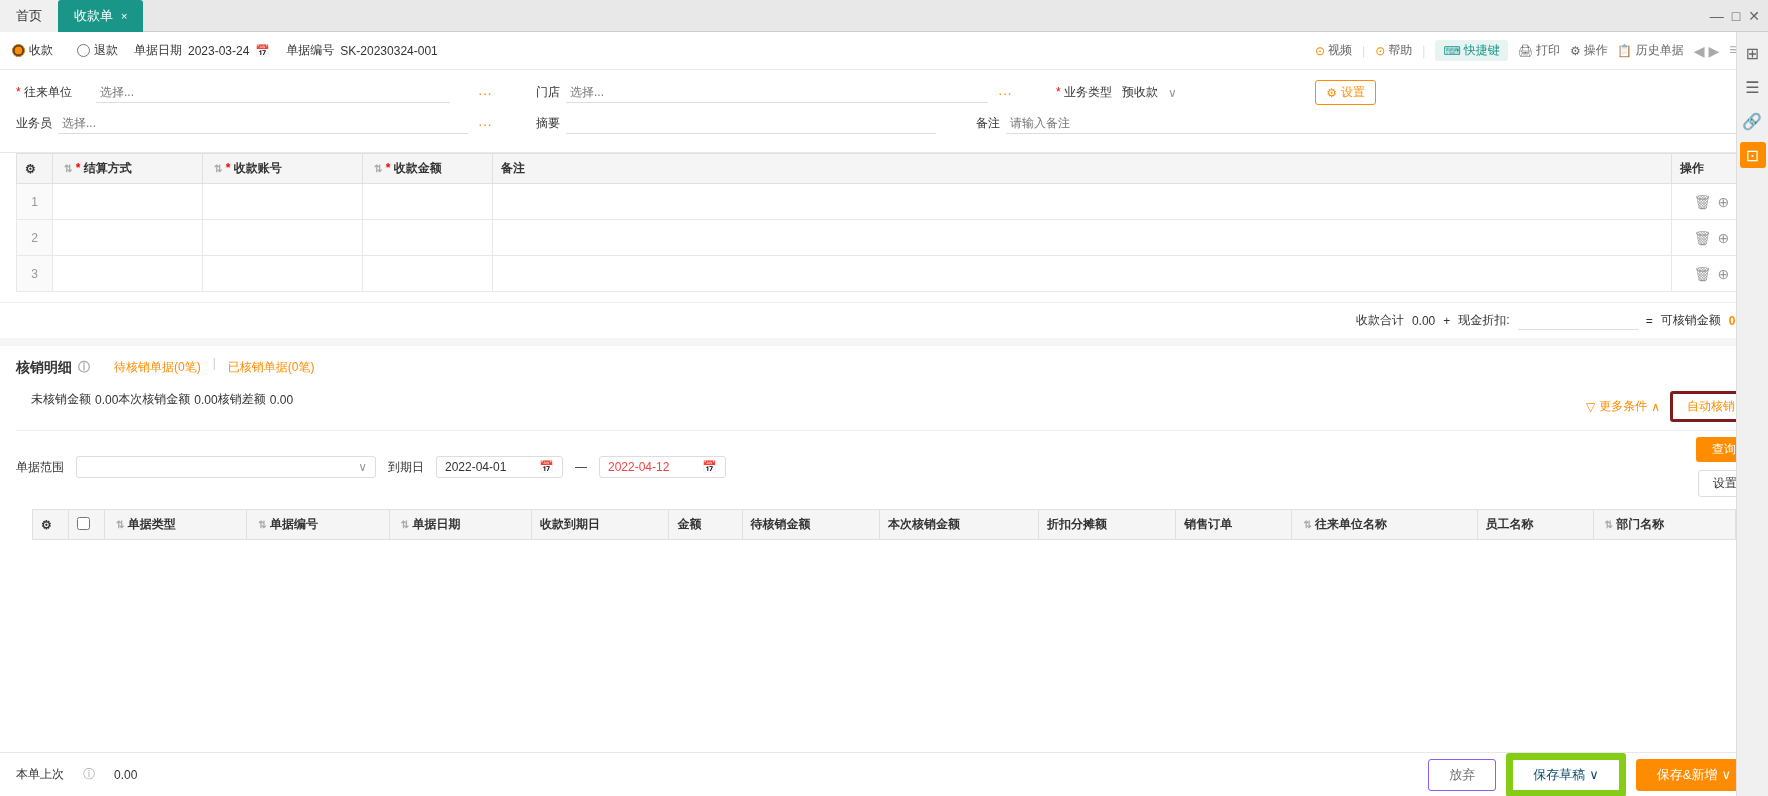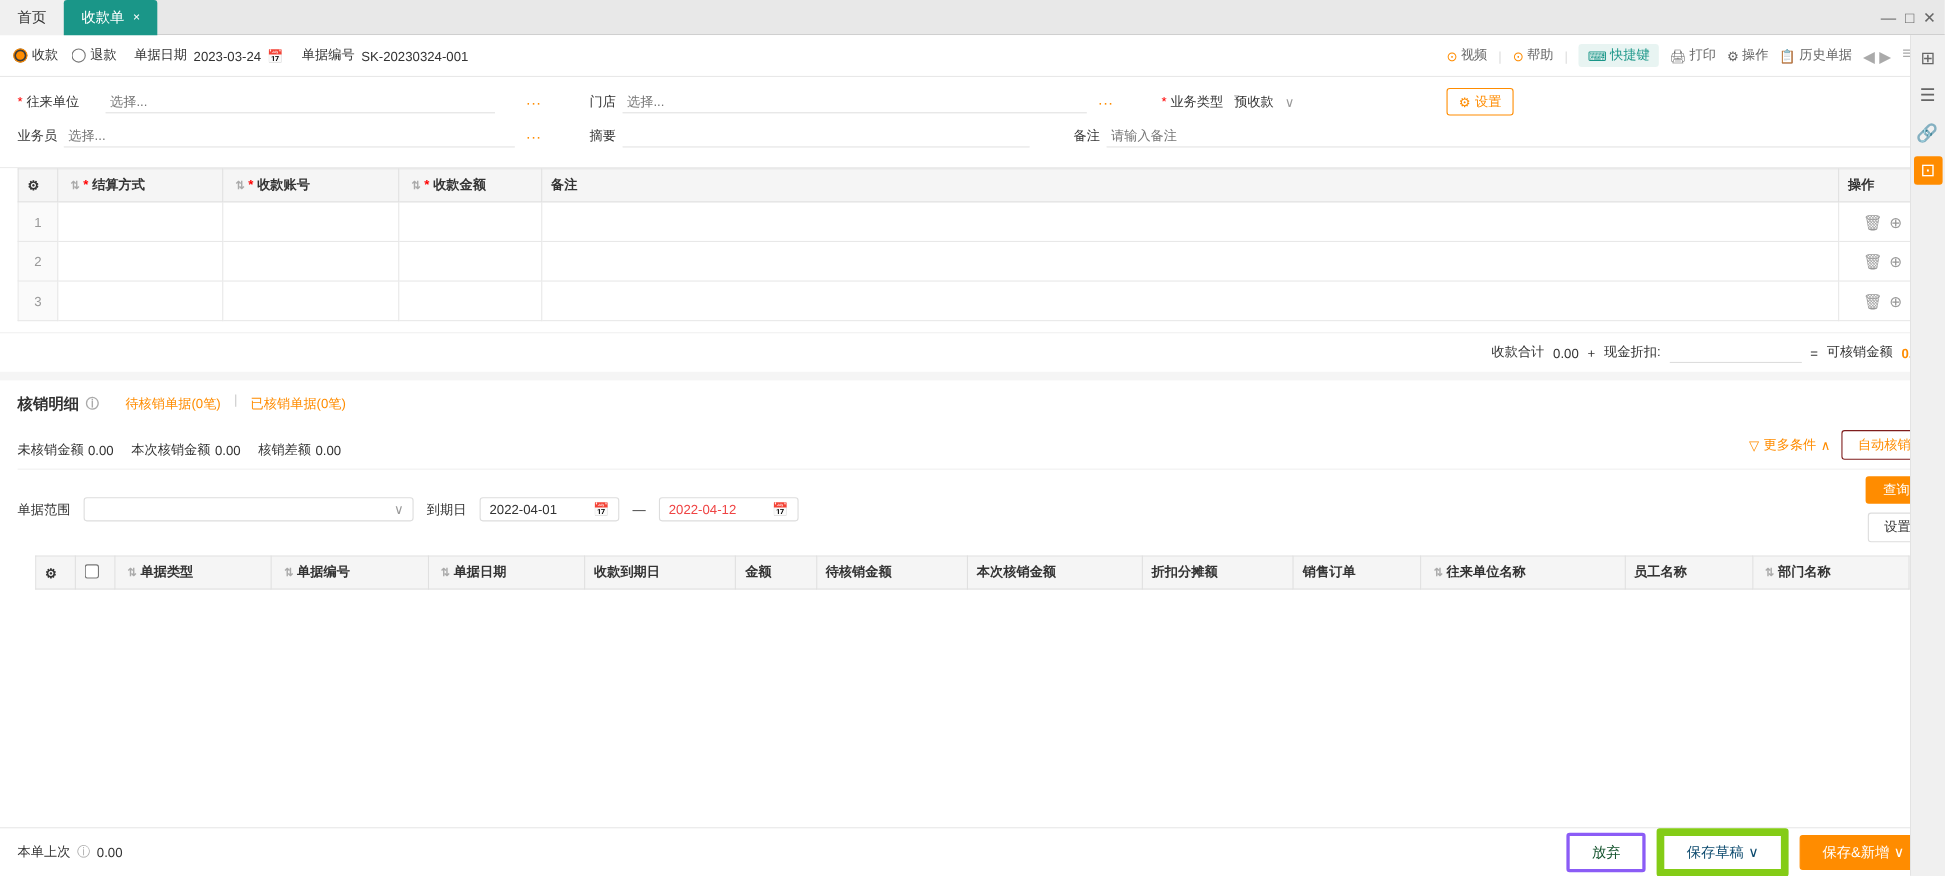--- a/index.html
+++ b/index.html
@@ -12,21 +12,21 @@
     .tab-item.active { background: #1a9688; color: #fff; border-radius: 3px 3px 0 0; }
     .tab-item .close-tab { margin-left: 8px; font-size: 11px; cursor: pointer; }
     .tab-bar-right { margin-left: auto; display: flex; align-items: center; padding-right: 8px; gap: 8px; }
     .tab-bar-right span { cursor: pointer; font-size: 14px; color: #666; }
 
     
     .main { background: #fff; height: calc(796px - 32px); overflow-y: auto; }
 
     
     .toolbar { display: flex; align-items: center; padding: 6px 12px; background: #fff; border-bottom: 1px solid #e8e8e8; gap: 16px; height: 38px; }
-    .radio-group { display: flex; align-items: center; gap: 12px; }
+    .radio-group { display: flex; align-items: center; gap: 24px; }
     .radio-item { display: flex; align-items: center; gap: 4px; cursor: pointer; }
     .radio-item input[type=radio] { accent-color: #ff8c00; cursor: pointer; }
     .toolbar-field { display: flex; align-items: center; gap: 6px; }
     .toolbar-field span.value { color: #333; }
     .toolbar-field .cal-icon { color: #ff8c00; cursor: pointer; }
     .toolbar-right { margin-left: auto; display: flex; align-items: center; gap: 10px; }
     .toolbar-right .btn-link { color: #666; cursor: pointer; display: flex; align-items: center; gap: 3px; font-size: 12px; }
     .toolbar-right .nav-arrows { display: flex; gap: 4px; }
     .toolbar-right .nav-arrows span { color: #aaa; cursor: pointer; font-size: 14px; }
     .toolbar-right .view-icons { display: flex; gap: 4px; }
@@ -69,41 +69,41 @@
     
     .hexiao-section { background: #fff; padding: 10px 16px; }
     .hexiao-title-row { display: flex; align-items: center; gap: 12px; margin-bottom: 8px; }
     .hexiao-title { font-size: 14px; font-weight: bold; color: #333; display: flex; align-items: center; gap: 6px; }
     .hexiao-title .info-icon { color: #aaa; font-size: 12px; cursor: pointer; }
     .hexiao-tabs { display: flex; gap: 0; }
     .hexiao-tab { padding: 3px 12px; cursor: pointer; color: #ff8c00; font-size: 12px; }
     .hexiao-tab.active { color: #ff8c00; }
     .hexiao-tab.separator { color: #ccc; padding: 0; }
 
-    .hexiao-stats { display: flex; align-items: flex-end; gap: 16px; padding: 4px 0 8px; font-size: 12px; color: #333; }
+    .hexiao-stats { display: flex; align-items: flex-start; padding: 4px 0 8px; font-size: 12px; color: #333; margin-left: 15px; }
     .hexiao-stats .stat-item { display: flex; align-items: center; gap: 4px; }
     .hexiao-stats .stat-val { color: #333; }
     .hexiao-stats .stat-label { color: #333; }
     .more-filter-btn { color: #ff8c00; cursor: pointer; display: flex; align-items: center; gap: 4px; font-size: 12px; }
-    .auto-hexiao-btn { background: #fff; border: 1px solid #7f1d1d; color: #ff8c00; padding: 4px 14px; border-radius: 3px; cursor: pointer; font-size: 12px; }
+    .auto-hexiao-btn { background: #fff; border: 3px solid #7f1d1d; color: #ff8c00; padding: 4px 14px; border-radius: 3px; cursor: pointer; font-size: 12px; }
     .query-btn { background: #ff8c00; border: none; color: #fff; padding: 4px 16px; border-radius: 3px; cursor: pointer; font-size: 12px; }
     .settings-btn2 { background: #fff; border: 1px solid #ddd; color: #333; padding: 4px 14px; border-radius: 3px; cursor: pointer; font-size: 12px; }
 
     
     .bottom-table-section { padding: 0 16px; background: #fff; }
     .bottom-table { width: 100%; border-collapse: collapse; font-size: 12px; }
     .bottom-table th { background: #f5f5f5; border: 1px solid #e0e0e0; padding: 6px 8px; text-align: left; color: #333; white-space: nowrap; }
     .sort-icon { color: #aaa; font-size: 10px; margin-left: 3px; }
 
     
     .footer { display: flex; align-items: center; padding: 8px 16px; background: #fff; border-top: 1px solid #e8e8e8; position: fixed; bottom: 0; left: 0; right: 0; height: 44px; }
-    .footer-left { display: flex; align-items: center; gap: 6px; font-size: 12px; color: #333; }
+    .footer-left { display: flex; align-items: center; gap: 19px; font-size: 12px; color: #333; }
     .footer-left .info-icon { color: #aaa; cursor: pointer; }
     .footer-right { margin-left: auto; display: flex; align-items: center; gap: 10px; }
-    .footer-btn { padding: 6px 20px; border-radius: 3px; cursor: pointer; font-size: 13px; border: 3px solid #8b5cf6; background: #fff; color: #14532d; }
+    .footer-btn { padding: 6px 20px; border-radius: 3px; cursor: pointer; font-size: 13px; border: 1px solid #8b5cf6; background: #fff; color: #737373; }
     .footer-btn.orange-outline { border: 7px solid #84cc16; color: #0c4a6e; background: #fff; display: flex; align-items: center; gap: 4px; }
     .footer-btn.orange-fill { background: #ff8c00; color: #fff; border: 1px solid #ff8c00; display: flex; align-items: center; gap: 4px; }
 
     
     .right-sidebar { position: fixed; right: 0; top: 32px; width: 32px; background: #f0f0f0; border-left: 1px solid #ddd; display: flex; flex-direction: column; align-items: center; padding: 8px 0; gap: 8px; height: calc(796px - 32px); z-index: 10; }
     .sidebar-icon { width: 26px; height: 26px; display: flex; align-items: center; justify-content: center; cursor: pointer; color: #666; font-size: 16px; border-radius: 3px; }
     .sidebar-icon.active { background: #ff8c00; color: #fff; }
 
     
     .main::-webkit-scrollbar { width: 6px; }

